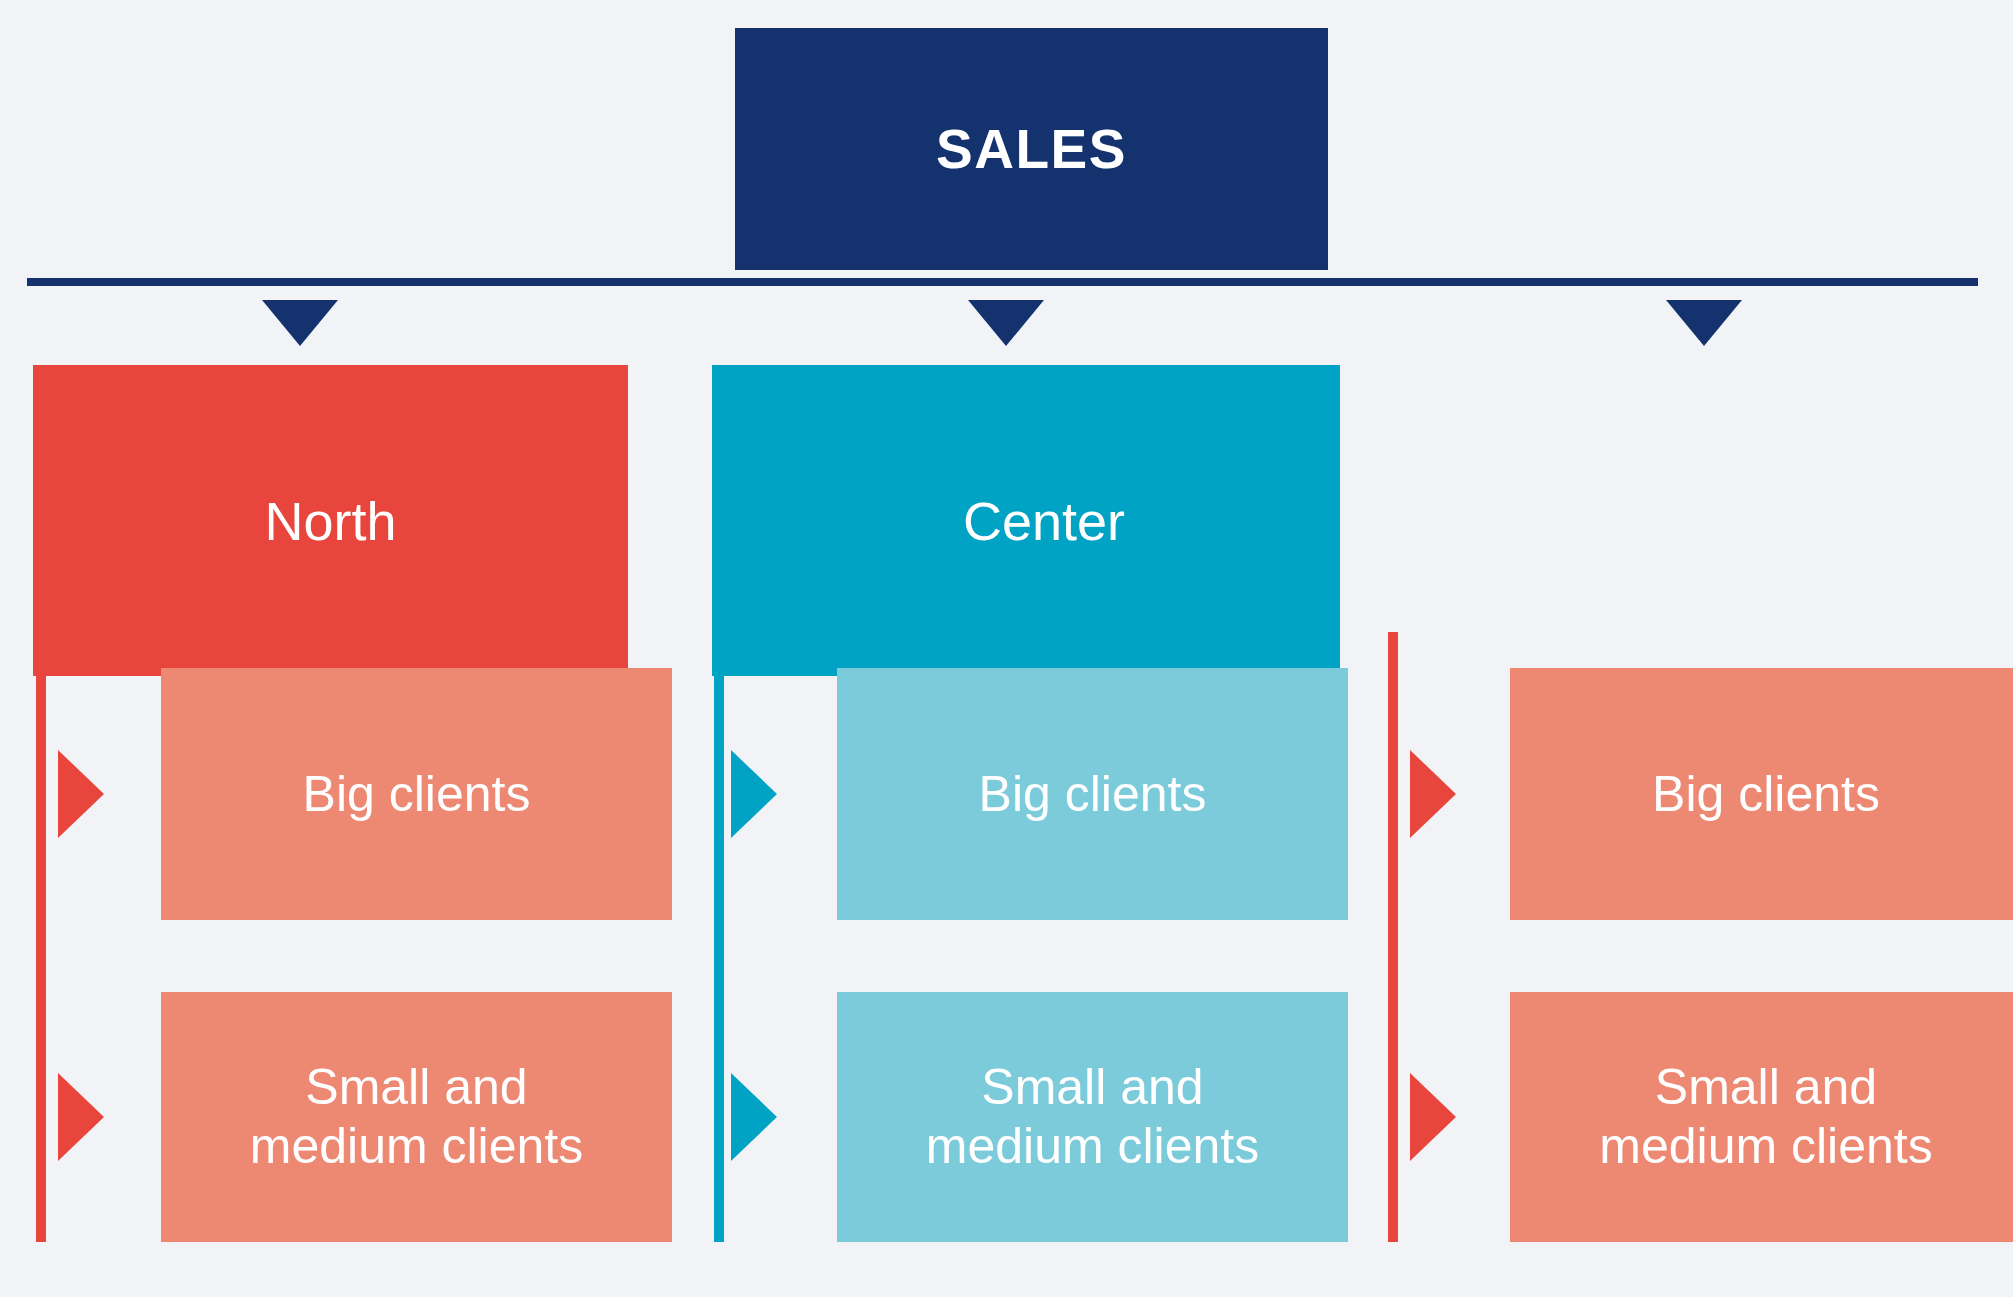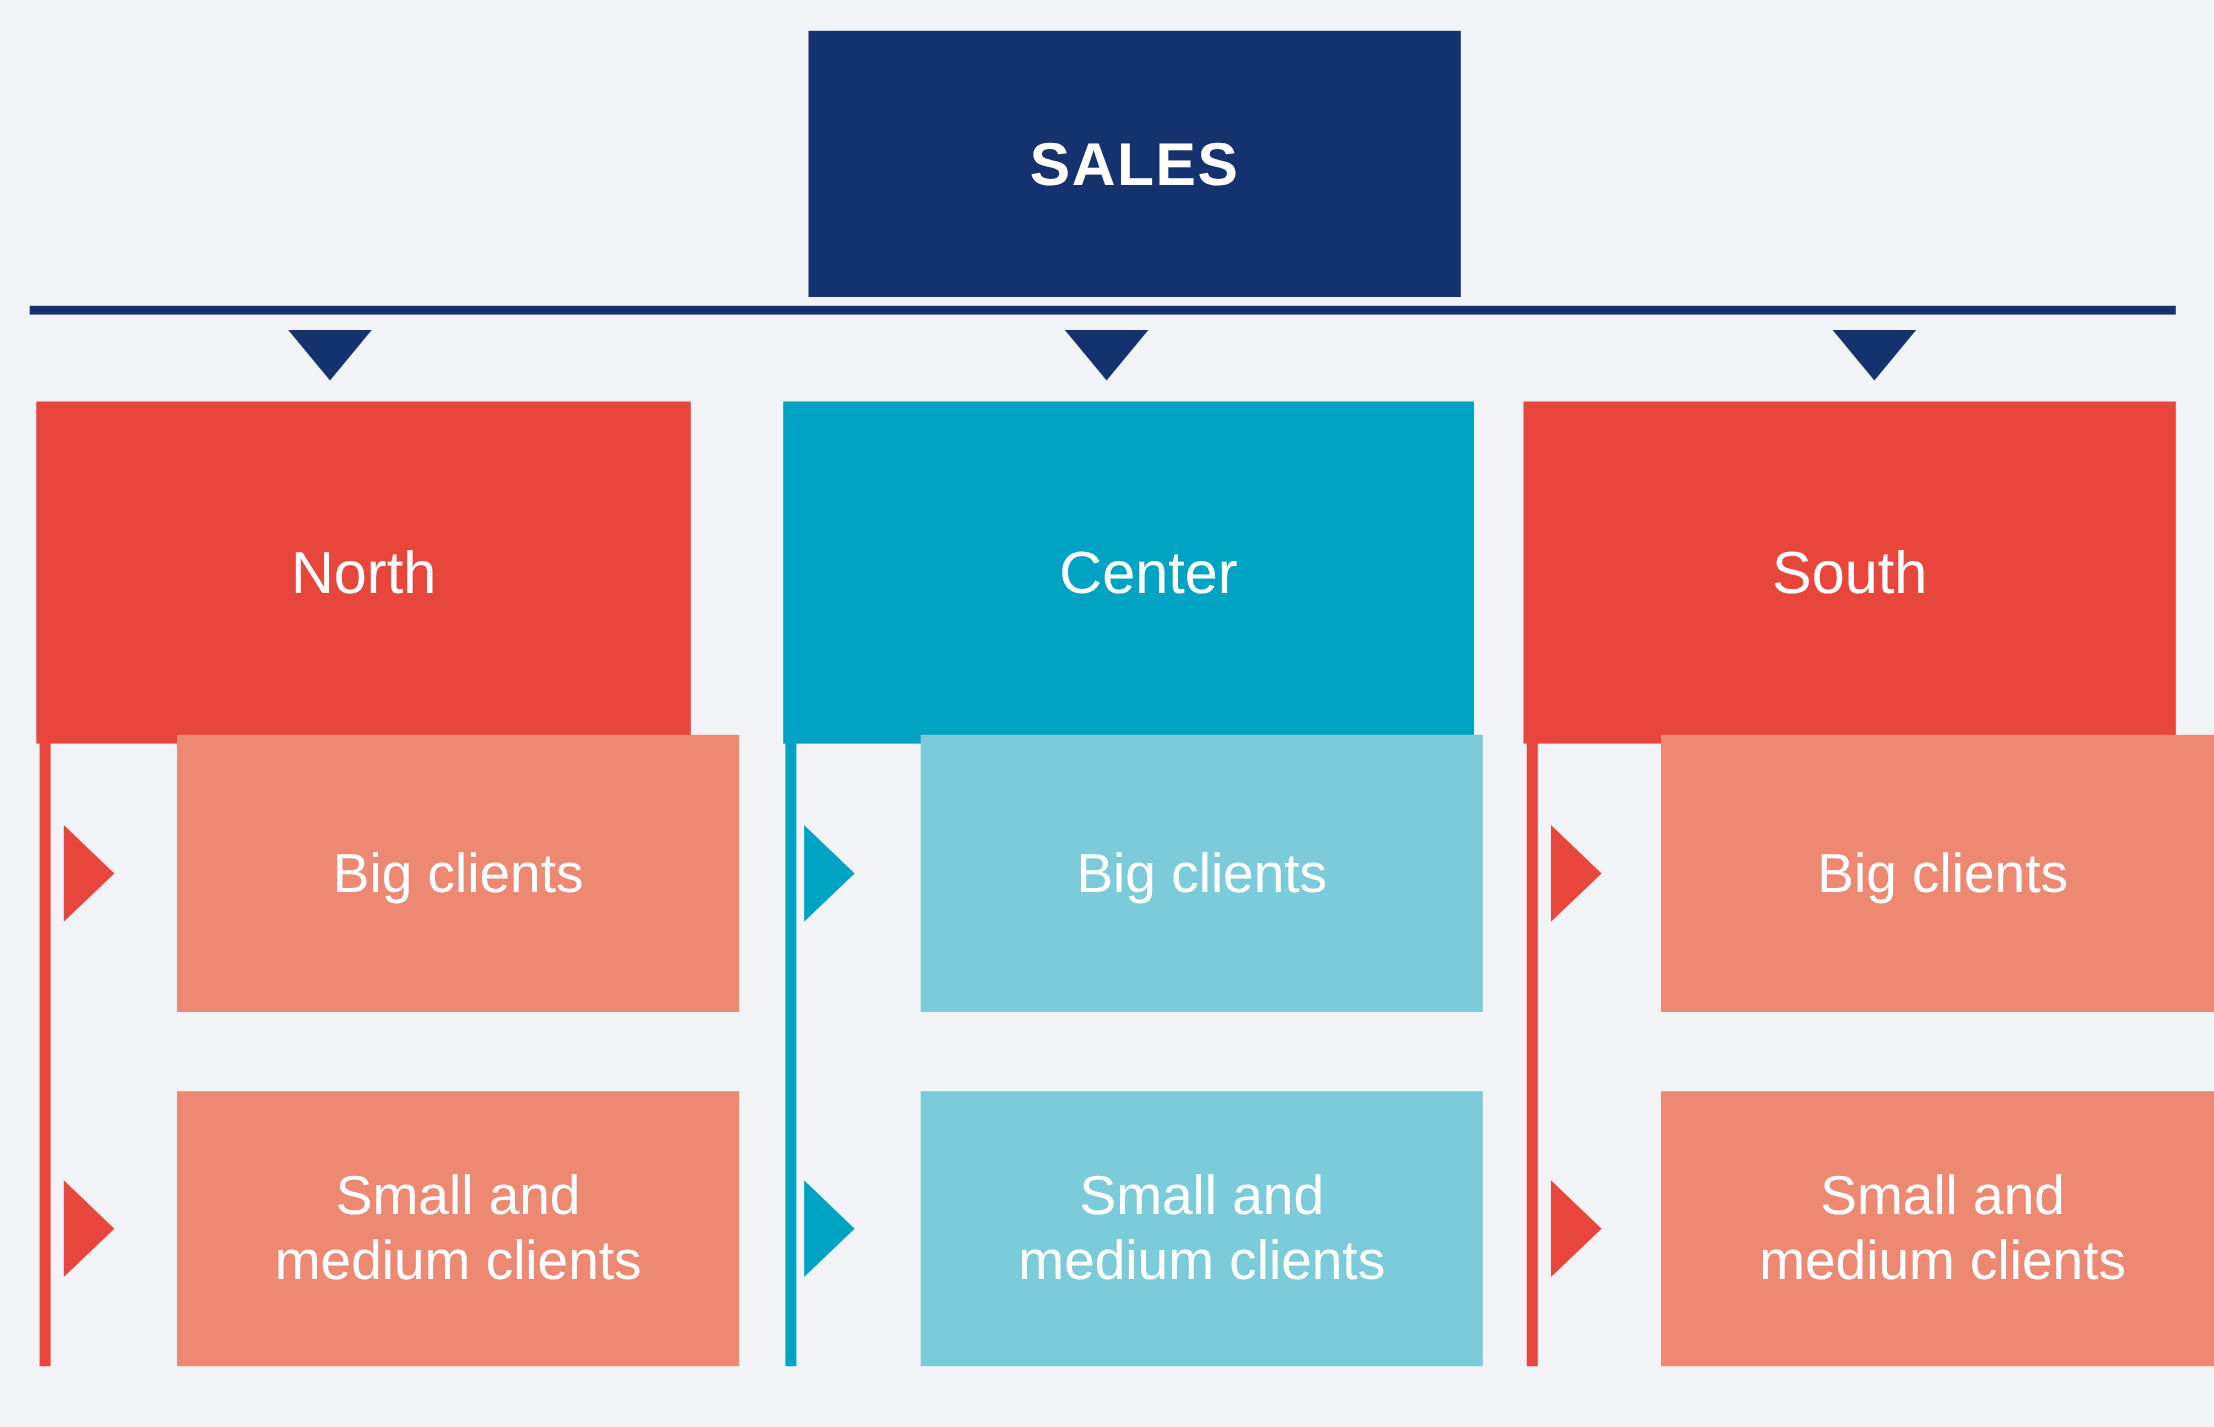--- a/index.html
+++ b/index.html
@@ -160,23 +160,20 @@
     <span class="child-label">Big clients</span>
   </div>
 
   <div class="child-box" style="left:793px; top:992px; width:511px; height:250px; background:#7ccbdb;">
     <span class="child-label">
       <span>Small and</span><br>
       <span>medium clients</span>
     </span>
   </div>
 
-  <div class="region-box" style="left:1385px; width:593px; background:#e8453c;">
-    <span class="region-label">South</span>
-  </div>
 
   <div class="branch-bar" style="left:1388px; background:#e8453c;"></div>
 
   <div class="right-arrow" style="left:1410px; top:750px; border-left:46px solid #e8453c;"></div>
   <div class="right-arrow" style="left:1410px; top:1073px; border-left:46px solid #e8453c;"></div>
 
   <div class="child-box" style="left:1466px; top:668px; width:512px; height:252px; background:#ed8873;">
     <span class="child-label">Big clients</span>
   </div>
 

